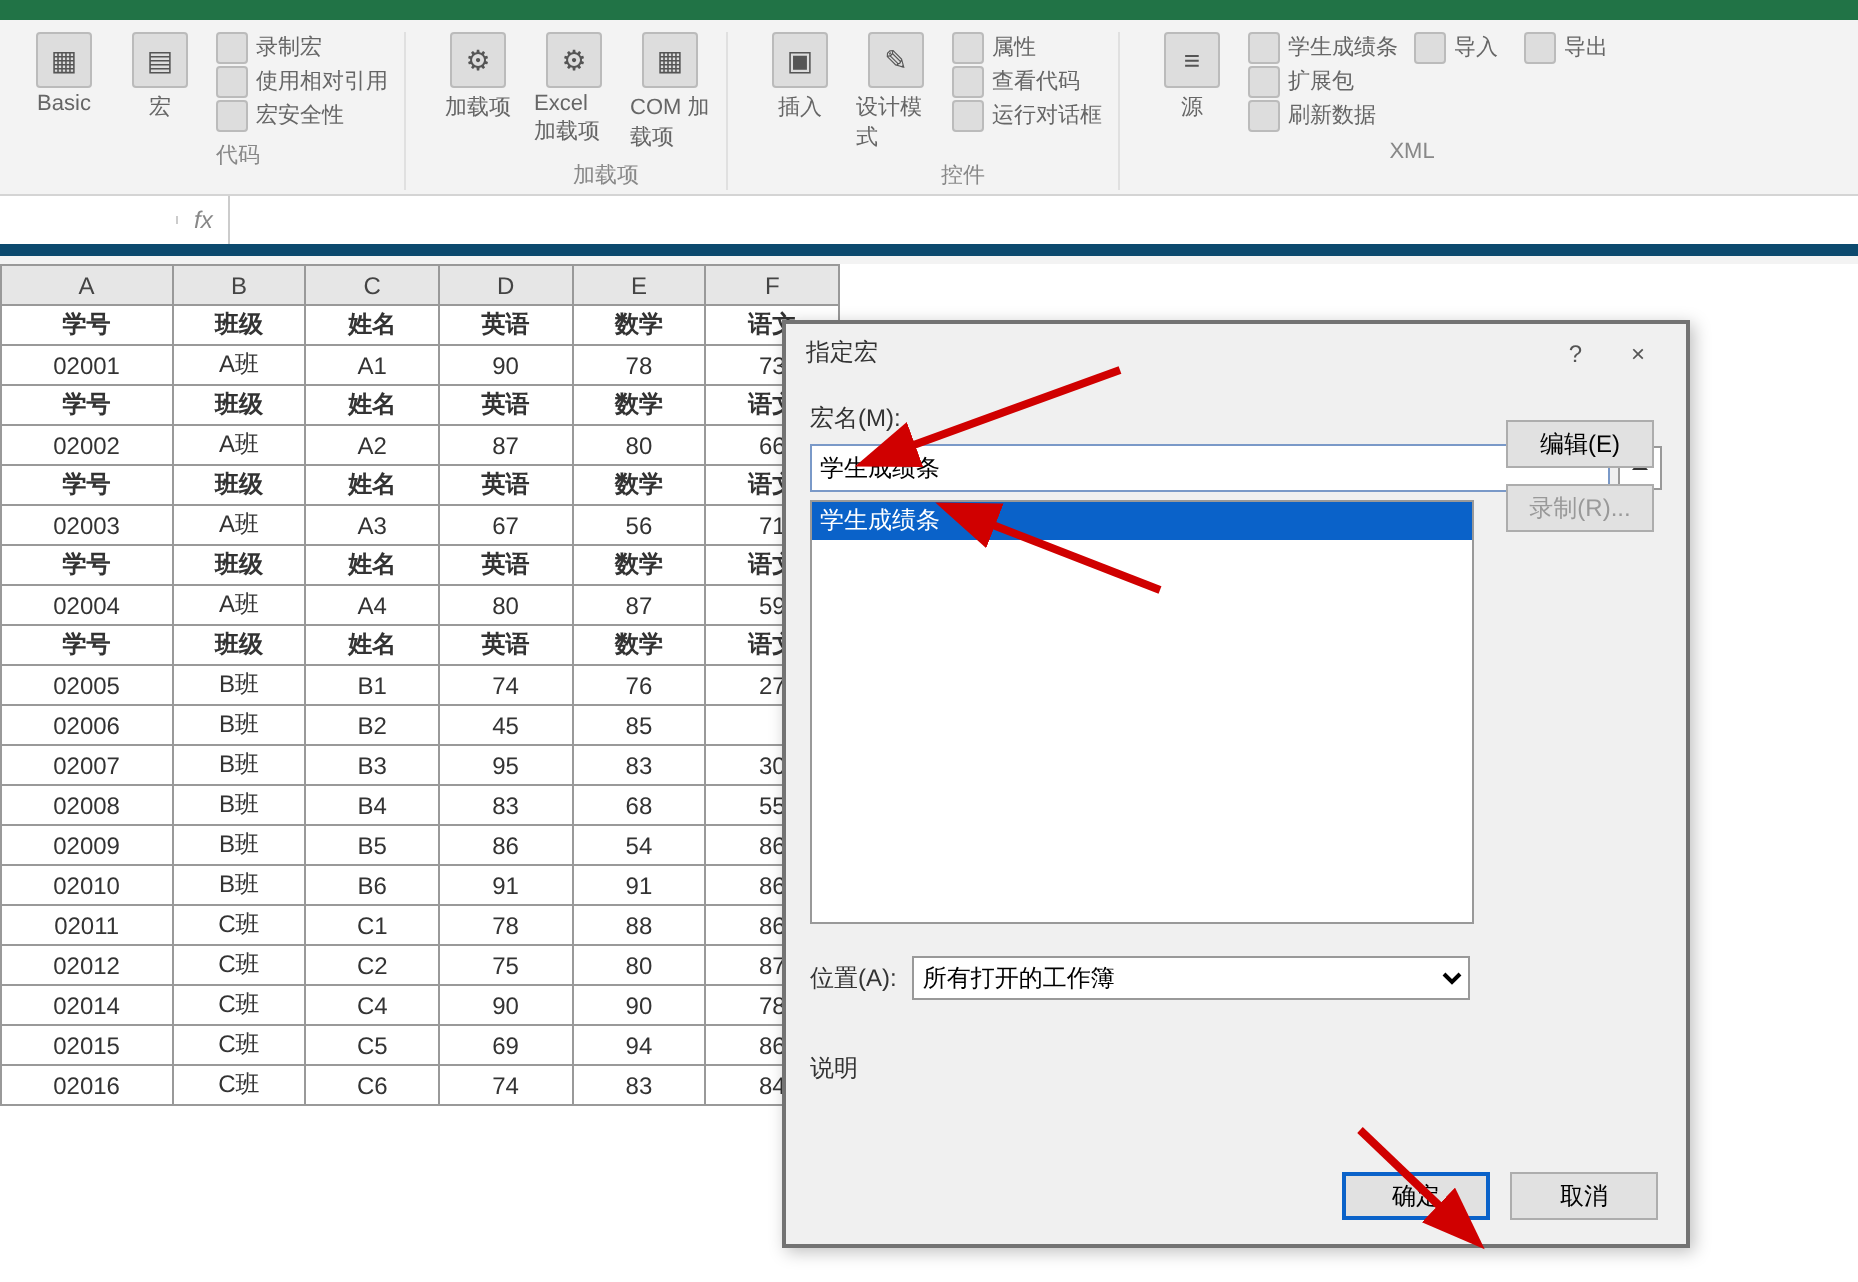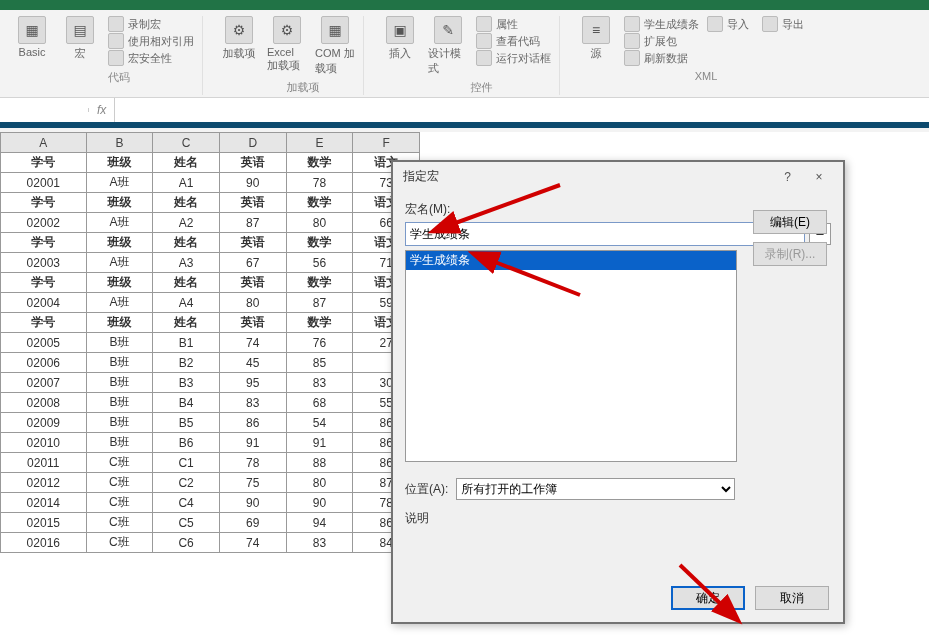--- a/index.html
+++ b/index.html
@@ -36,21 +36,21 @@
   .macro-name-input { flex:1; height:20px; border:1px solid #7a99c8; padding:1px 4px; font-size:12px;}
   .collapse-btn { width:20px;height:20px;border:1px solid #999;background:#fff;display:flex;align-items:center;justify-content:center;cursor:pointer;}
   .macro-list { margin-top:4px; width: 330px; height: 210px; border:1px solid #999; background:#fff; overflow:auto; position:relative;}
   .macro-list .item { padding:1px 4px; font-size:12px;}
   .macro-list .item.sel { background:#0a62c9; color:#fff;}
   .side-btns { position:absolute; right:16px; top:48px; display:flex; flex-direction:column; gap:8px;}
   .btn { width:74px; height:24px; border:1px solid #adadad; background:#e1e1e1; font-size:12px; cursor:pointer;}
   .btn[disabled]{color:#999;}
   .loc-row { display:flex; align-items:center; gap:8px; margin-top:16px;}
   .loc-row select { flex:1; height:22px; border:1px solid #999; background:#fff; font-size:12px;}
-  .desc-label{margin-top:10px;}
+  .desc-label{margin-top:26px;}
   .dlg-footer { position:absolute; bottom:12px; right:14px; display:flex; gap:10px;margin-top:31px;}
   .btn.primary { background:#e1e1e1; border:2px solid #0a62c9;}
   
   .arrow { position:absolute; pointer-events:none;}
   .arrow svg { overflow:visible;}
 </style>
 </head>
 <body>
 
 <div class="app">

